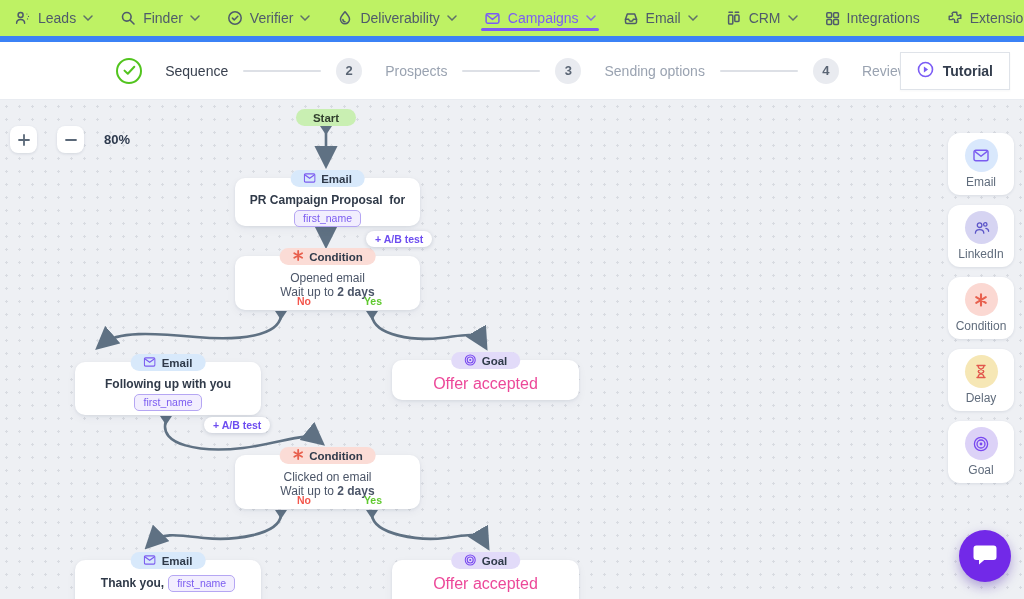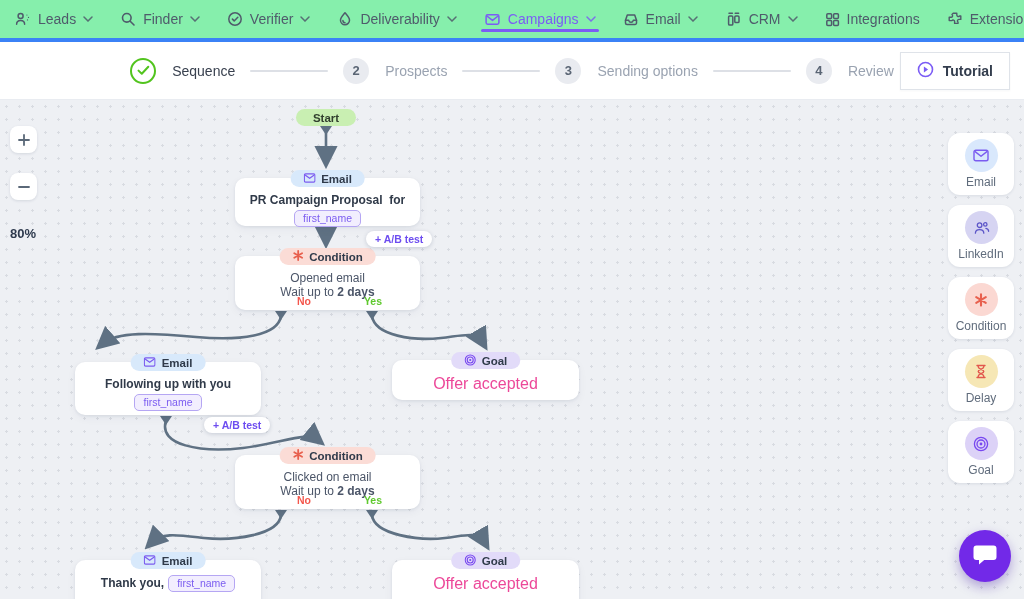--- a/index.html
+++ b/index.html
@@ -1,35 +1,35 @@
 <!DOCTYPE html>
 <html><head>
 <meta charset="utf-8">
 <style>
   * { margin:0; padding:0; box-sizing:border-box; }
   html,body { width:1024px; height:599px; overflow:hidden; background:#fff;
     font-family:"Liberation Sans", sans-serif; }
 
   
-  .topnav { height:42px; background:#86efac; display:flex; align-items:center;
-    justify-content:space-between; padding:0 14px; border-bottom:4px solid #3b82f6; }
+  .topnav { height:42px; background:#bef264; display:flex; align-items:center;
+    justify-content:space-between; padding:0 14px; border-bottom:6px solid #3b82f6; }
   .nav-items { display:flex; align-items:center; gap:27px; }
   .nav-item { display:flex; align-items:center; gap:7px; font-size:14px; font-weight:500;
     color:#4f5b6b; cursor:pointer; position:relative; height:42px; }
   .nav-item svg { display:block; }
   .nav-item.active { color:#7b5cf5; }
   .nav-item.active::after { content:""; position:absolute; left:-3px; right:-3px; bottom:8px;
     height:3px; border-radius:2px; background:#7b5cf5; }
   .caret { display:flex; align-items:center; opacity:.85; }
 
   
   .stepbar { height:58px; background:#fff; border-bottom:1px solid #e9ecf1; display:flex;
     align-items:center; justify-content:center; position:relative; }
   .steps { display:flex; align-items:center; gap:15px; }
-  .step { display:flex; align-items:center; gap:16px; cursor:pointer; }
+  .step { display:flex; align-items:center; gap:23px; cursor:pointer; }
   .check-circle { width:26px; height:26px; border-radius:50%; background:#fff;
     border:2px solid #52c41e; color:#52c41e; display:flex; align-items:center; justify-content:center; }
   .step-num { width:26px; height:26px; border-radius:50%; background:#e9ebf0; color:#5a6574;
     font-size:13px; font-weight:700; display:flex; align-items:center; justify-content:center; }
   .step-label { font-size:14px; color:#9aa3b1; }
   .step.done .step-label { color:#39414f; font-weight:500; }
   .step-line { width:78px; height:2px; border-radius:1px; background:#dde0e6; }
   .tutorial-btn { position:absolute; right:14px; top:50%; transform:translateY(-50%);
     display:flex; align-items:center; gap:9px; background:#fff; border:1px solid #dfe3e9;
     border-radius:0; padding:8px 16px; font-size:14px; font-weight:600; color:#333d4d;
@@ -61,21 +61,21 @@
 
   .start-pill { position:absolute; left:296px; top:9px; width:60px; height:17px; z-index:2;
     background:#c9efb2; border-radius:9px; display:flex; align-items:center; justify-content:center;
     font-size:11.5px; font-weight:700; color:#32402f; cursor:pointer; }
   .ab-pill { position:absolute; z-index:3; background:#fff; border-radius:9px; cursor:pointer;
     box-shadow:0 1px 4px rgba(24,39,75,.18); color:#6d4df0; font-size:10.5px; font-weight:600;
     padding:2px 9px; white-space:nowrap; }
 
   
   .zoomctl { position:absolute; left:10px; top:26px; z-index:4; display:flex;
-    flex-direction:column; gap:20px; }
+    flex-direction:row; gap:20px; }
   .zbtn { width:27px; height:27px; background:#fff; border:none; border-radius:8px;
     box-shadow:0 1px 3px rgba(24,39,75,.12); color:#5a6878; font-size:16px; cursor:pointer;
     display:flex; align-items:center; justify-content:center; }
   .zoom-label { margin-top:6px; font-size:13px; font-weight:700; color:#2e3a4e; }
 
   
   .palette { position:absolute; right:10px; top:33px; z-index:4; display:flex;
     flex-direction:column; gap:10px; }
   .pal-card { width:66px; height:62px; background:#fff; border-radius:12px; cursor:grab;
     box-shadow:0 1px 3px rgba(24,39,75,.10); display:flex; flex-direction:column;

